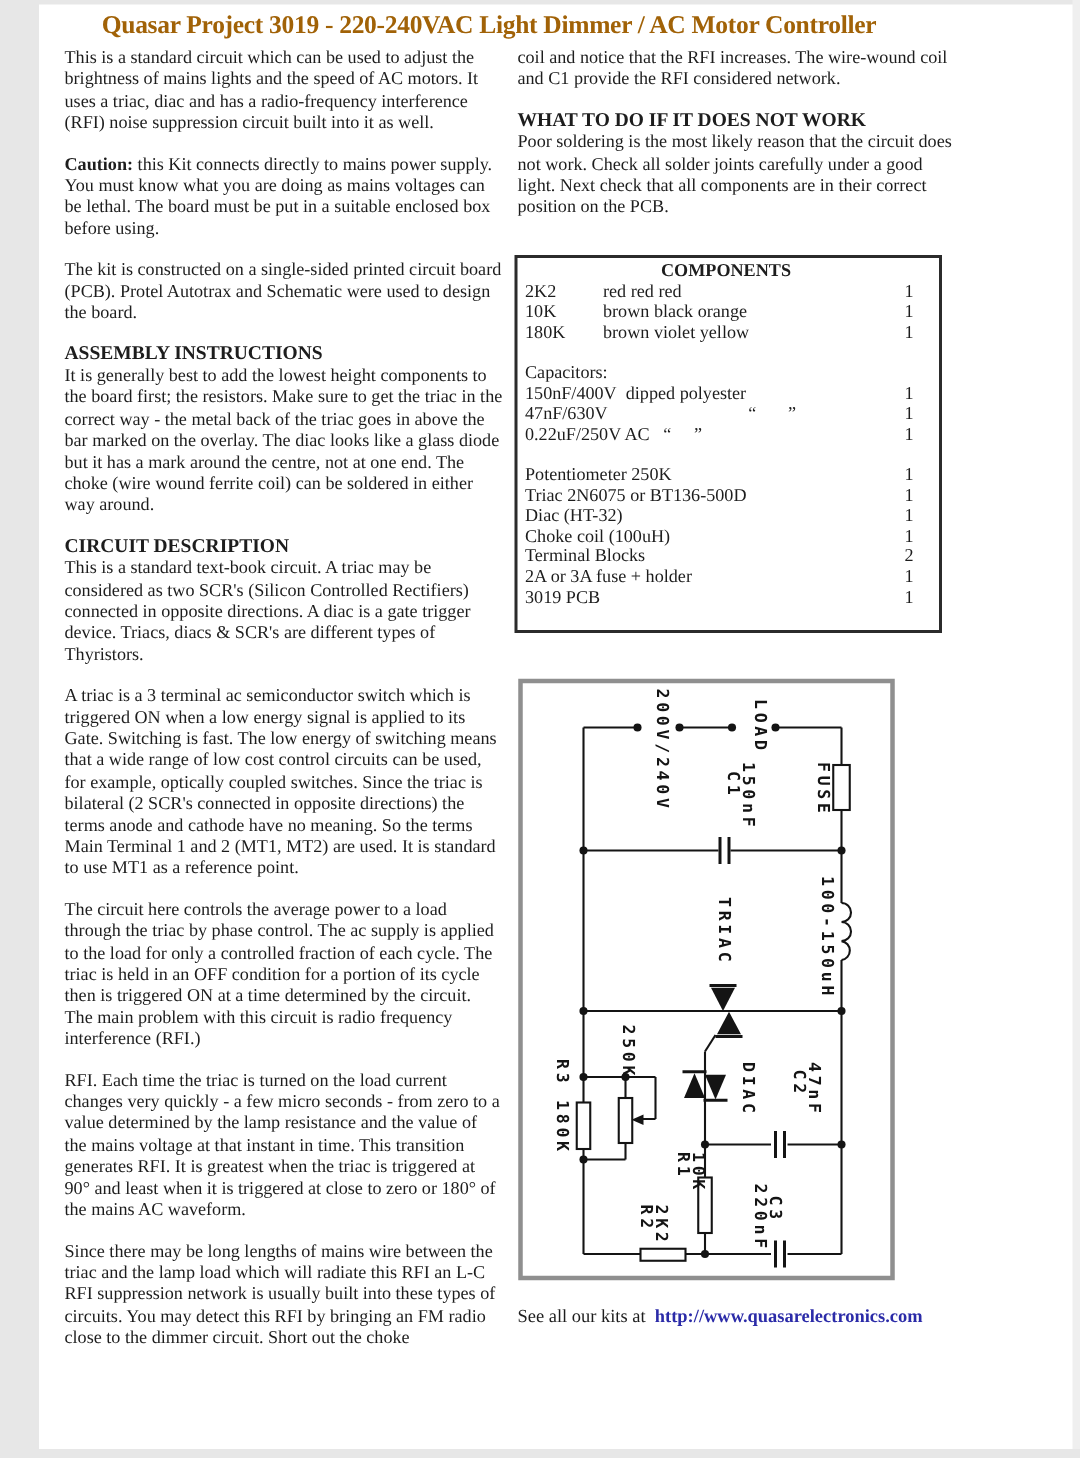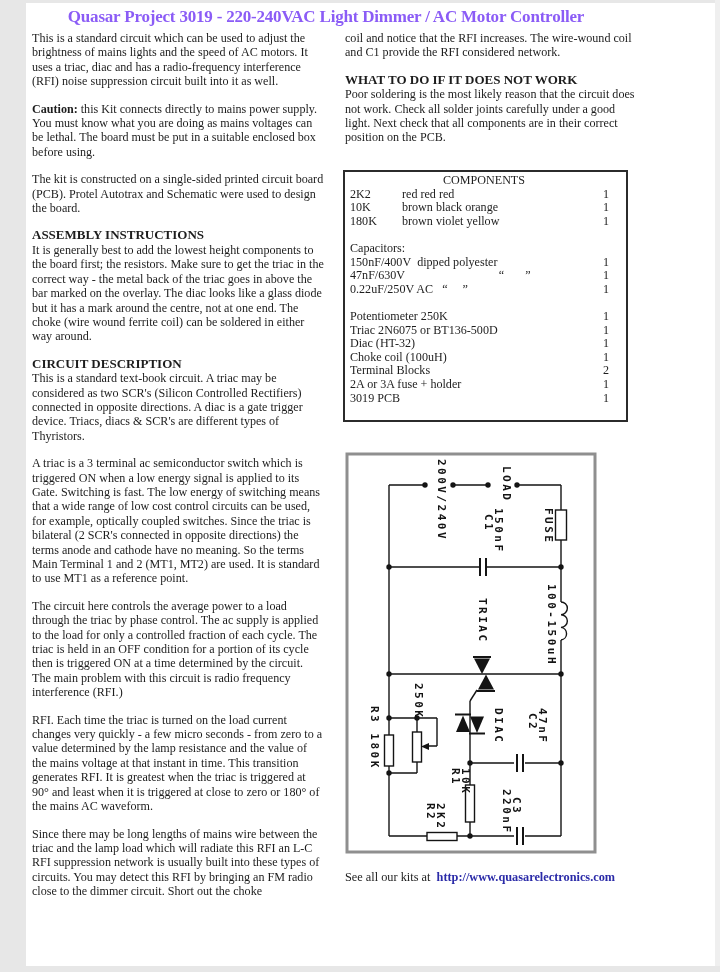--- a/index.html
+++ b/index.html
@@ -10,35 +10,35 @@
   }
   .edge{position:absolute;background:#e7e7e7}
   .edge.left{left:0;top:0;width:26px;height:972px}
   .edge.top{left:0;top:0;width:720px;height:3px}
   .edge.right{left:715px;top:0;width:5px;height:972px;background:#efefef}
   .edge.bottom{left:0;top:966px;width:720px;height:6px}
 
   h1.page-title{
     position:absolute;left:0;top:7px;width:652px;margin:0;
     text-align:center;font-size:17px;font-weight:bold;letter-spacing:-0.2px;
-    color:#8b5cf6;white-space:nowrap;
+    color:#a16207;white-space:nowrap;
   }
 
   .col{position:absolute;font-size:12.1px;line-height:14.4px;text-align:left}
-  #left-col{left:32px;top:31px;width:292px}
+  #left-col{left:43px;top:31px;width:292px}
   #right-col{left:345px;top:31px;width:292px}
   .col p{margin:0 0 13px 0}
   .col h3{margin:0;font-size:13px;line-height:14.4px;font-weight:bold}
 
   .components{
     position:absolute;left:343px;top:170px;width:285px;height:252px;
     box-sizing:border-box;border:2px solid #2b2b2b;
     font-size:12.1px;line-height:13.6px;padding:2px 0 0 5px;background:#fff;
   }
-  .comp-title{text-align:center;font-weight:normal;padding-right:8px}
+  .comp-title{text-align:center;font-weight:bold;padding-right:8px}
   .crow{position:relative;min-height:13.6px;white-space:pre}
   .crow .c1{display:inline-block;min-width:46px}
   .crow .c2{padding-left:6px}
   .crow .qty{position:absolute;left:253px;top:0}
 
   .schematic-wrap{position:absolute;left:345px;top:452px;width:253px;height:403px}
   .slbl{
     font-family:"DejaVu Sans Mono",monospace;font-weight:bold;
     font-size:11px;letter-spacing:2.5px;fill:#141414;
   }

